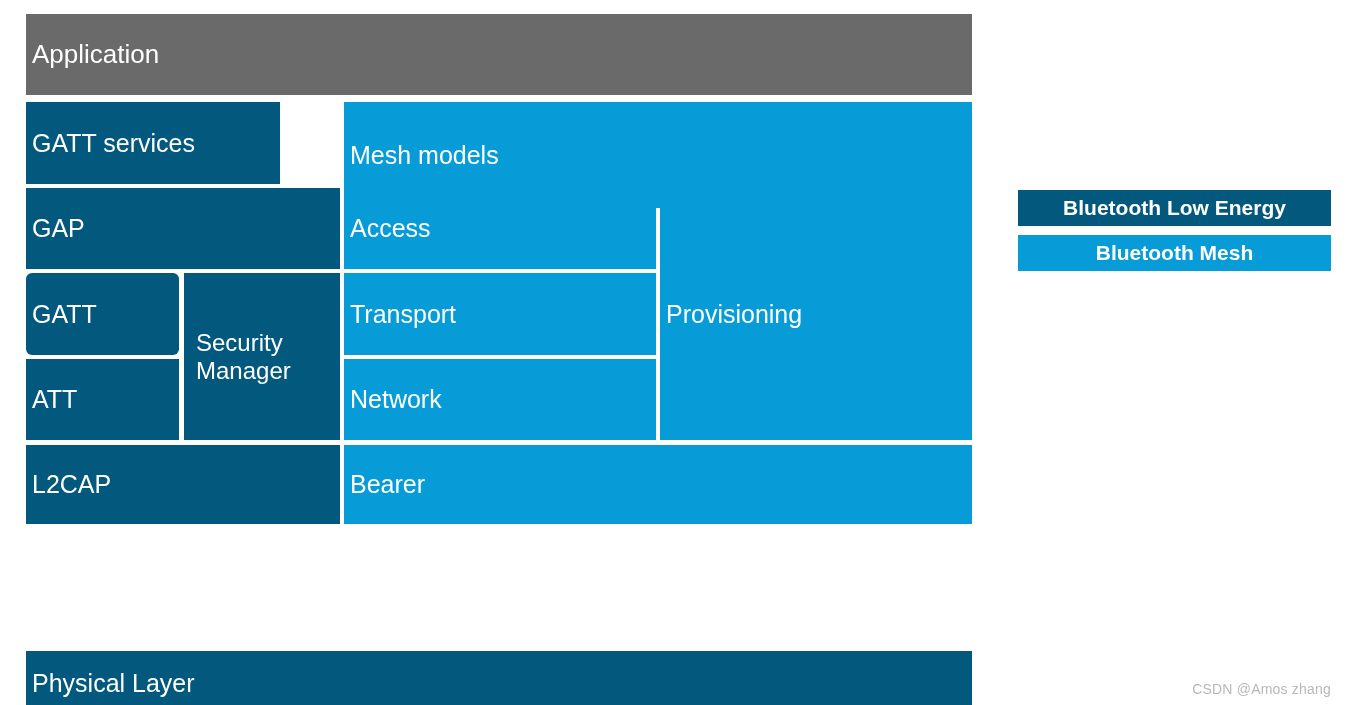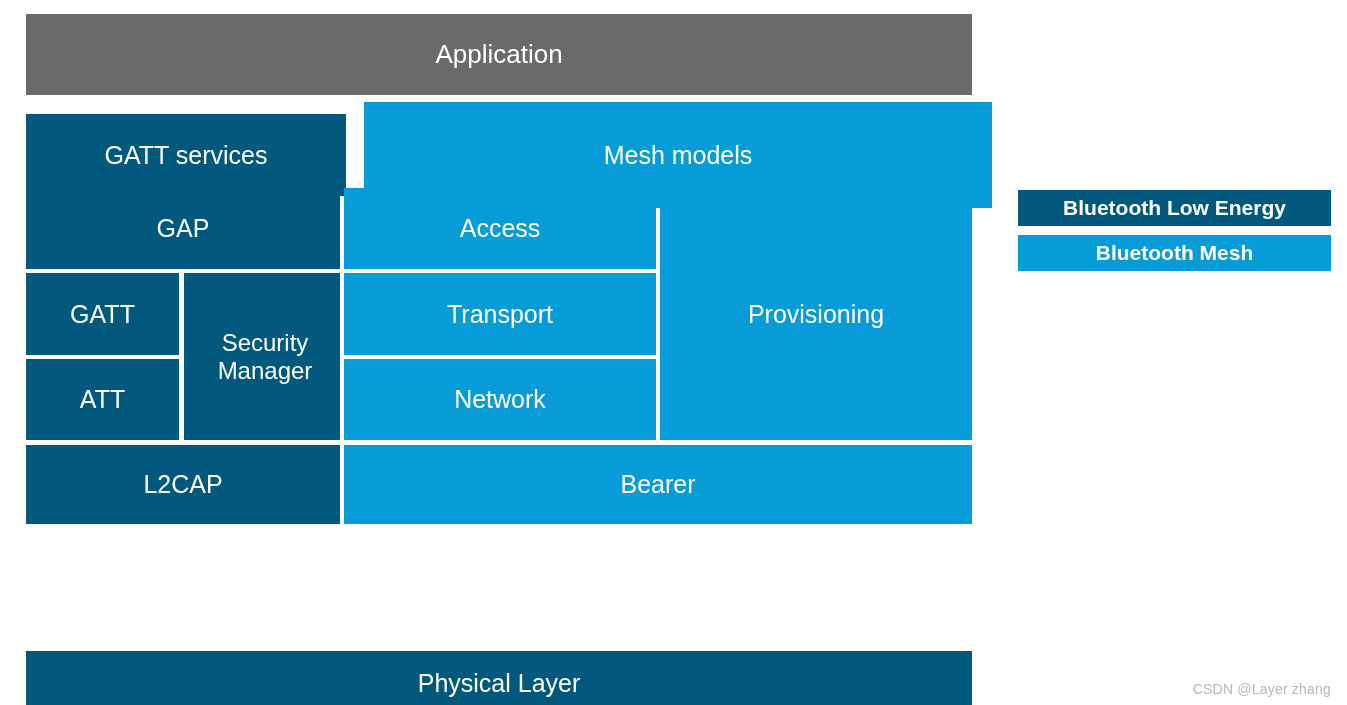--- a/index.html
+++ b/index.html
@@ -24,21 +24,20 @@
     width: 1347px;
     height: 705px;
   }
 
   .block {
     position: absolute;
     box-sizing: border-box;
     display: flex;
     align-items: center;
     justify-content: center;
-    text-align: center;
     color: #ffffff;
     line-height: 1.15;
     padding: 2px 6px;
     overflow: hidden;
   }
 
   .block-label {
     display: block;
     width: 100%;
     white-space: pre-line;
@@ -51,28 +50,28 @@
 
   
   .fs-app      { font-size: 26px; }
   .fs-primary  { font-size: 25px; }
   .fs-mid      { font-size: 24px; padding-left: 12px; }
   .fs-legend   { font-size: 21px; font-weight: bold; }
 
   
   #blk-application   { left: 26px;  top: 14px;  width: 946px; height: 81px;  }
 
-  #blk-gatt-services { left: 26px;  top: 102px; width: 320px; height: 82px; margin-top: 12px;  }
-  #blk-mesh-models   { left: 364px; top: 102px; width: 628px; height: 106px;  }
+  #blk-gatt-services { left: 26px;  top: 102px; width: 254px; height: 82px;  }
+  #blk-mesh-models   { left: 344px; top: 102px; width: 628px; height: 106px;  }
 
   #blk-gap           { left: 26px;  top: 188px; width: 314px; height: 81px;  }
   #blk-access        { left: 344px; top: 188px; width: 312px; height: 81px;  }
   #blk-provisioning  { left: 660px; top: 188px; width: 312px; height: 252px; }
 
-  #blk-gatt          { left: 26px;  top: 273px; width: 153px; height: 82px;  }
+  #blk-gatt          { left: 26px;  top: 273px; width: 153px; height: 82px; border-radius: 6px;  }
   #blk-att           { left: 26px;  top: 359px; width: 153px; height: 81px;  }
   #blk-security-mgr  { left: 184px; top: 273px; width: 156px; height: 167px; }
 
   #blk-transport     { left: 344px; top: 273px; width: 312px; height: 82px;  }
   #blk-network       { left: 344px; top: 359px; width: 312px; height: 81px;  }
 
   #blk-l2cap         { left: 26px;  top: 445px; width: 314px; height: 79px;  }
   #blk-bearer        { left: 344px; top: 445px; width: 628px; height: 79px;  }
 
   #blk-link-layer    { left: 26px;  top: 530px; width: 946px; height: 78px;  }
@@ -173,15 +172,15 @@
 
   <div id="legend">
     <div class="legend-item c-ble fs-legend" id="legend-item-ble">
       <span class="block-label">Bluetooth Low Energy</span>
     </div>
     <div class="legend-item c-mesh fs-legend" id="legend-item-mesh">
       <span class="block-label">Bluetooth Mesh</span>
     </div>
   </div>
 
-  <div id="watermark">CSDN @Layer zhang</div>
+  <div id="watermark">CSDN @Amos zhang</div>
 
 </div>
 
 </body></html>

